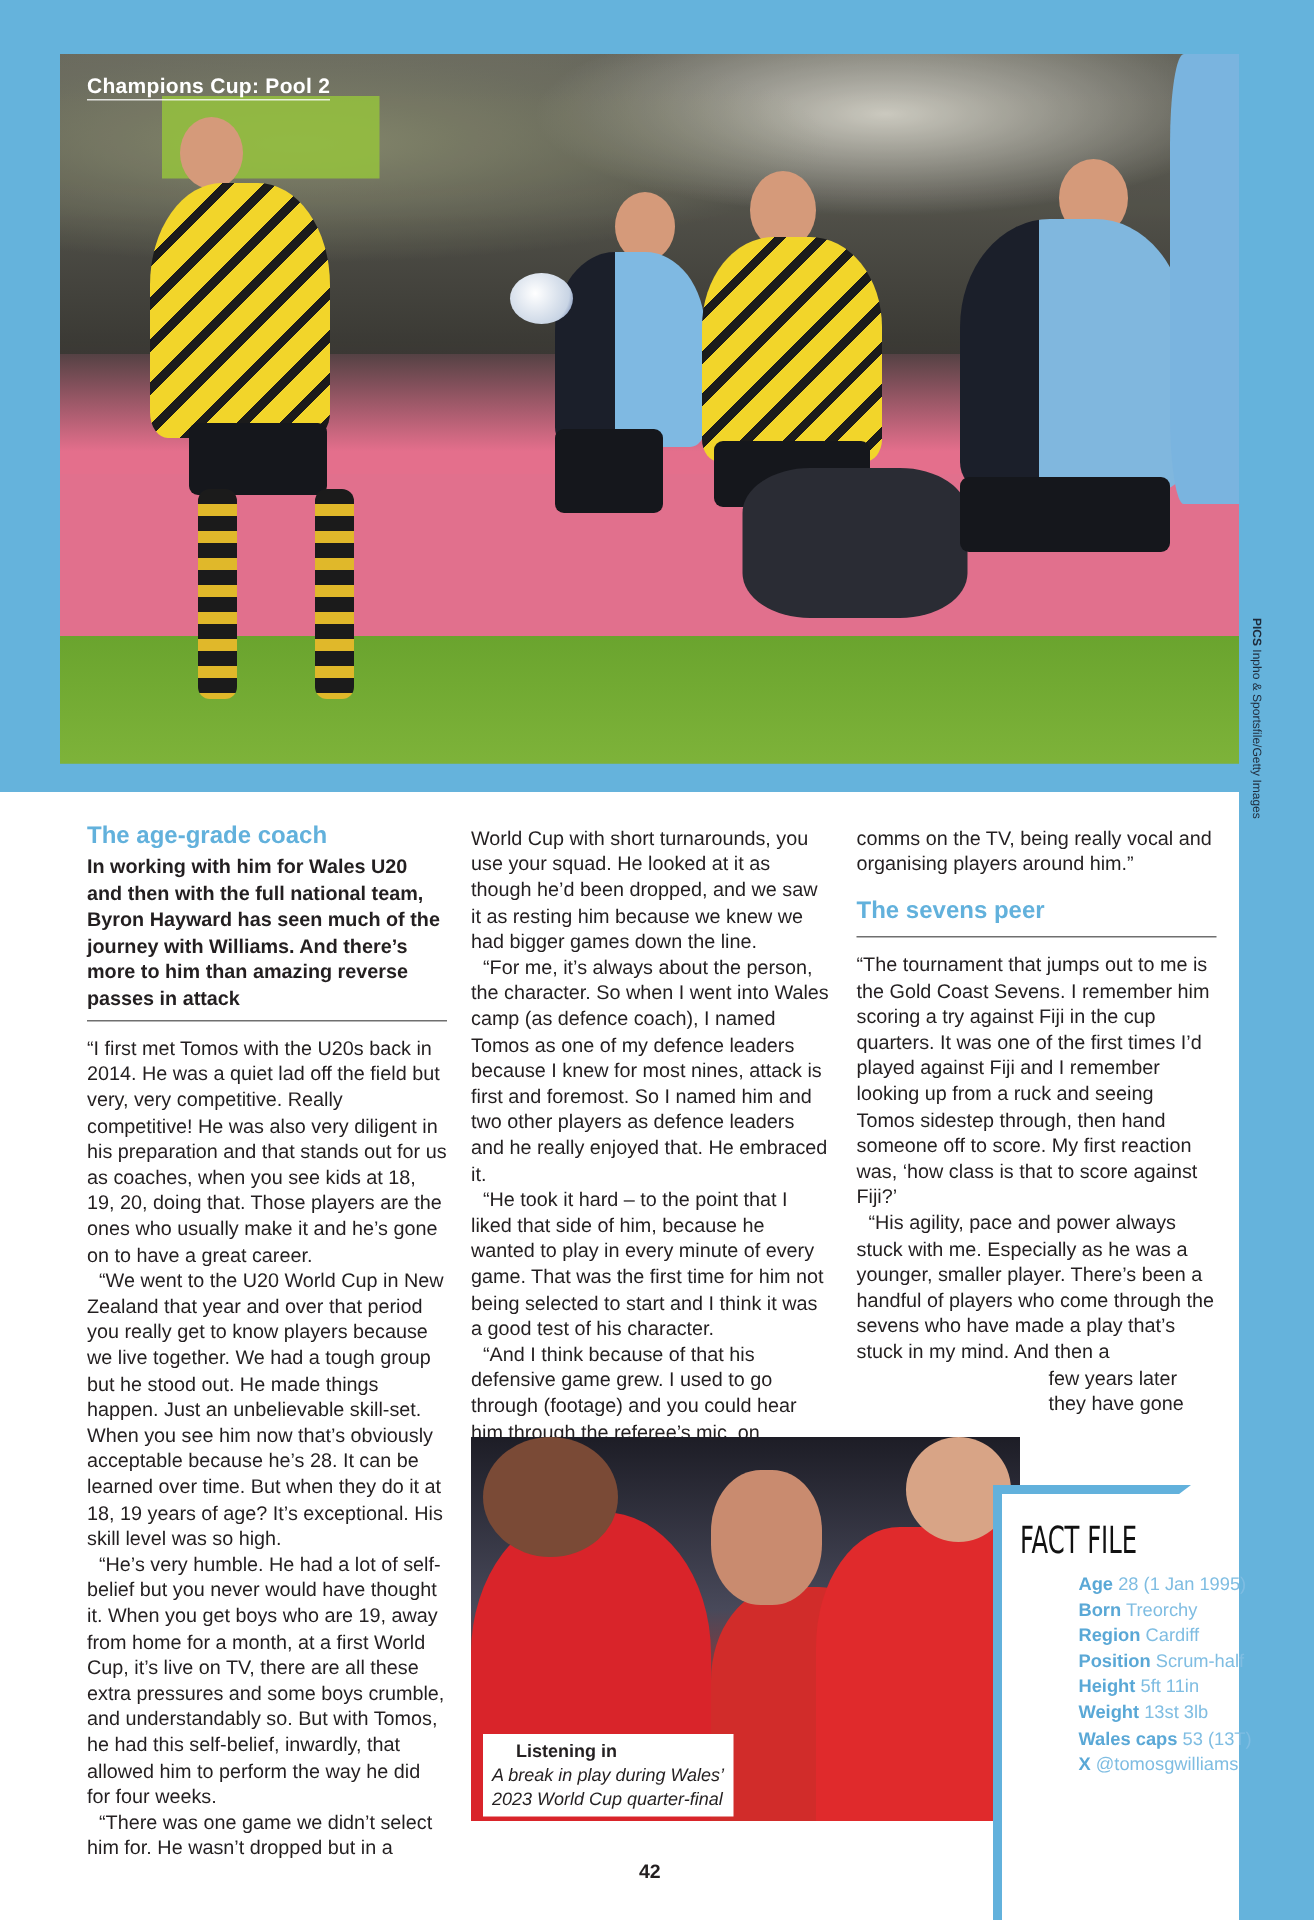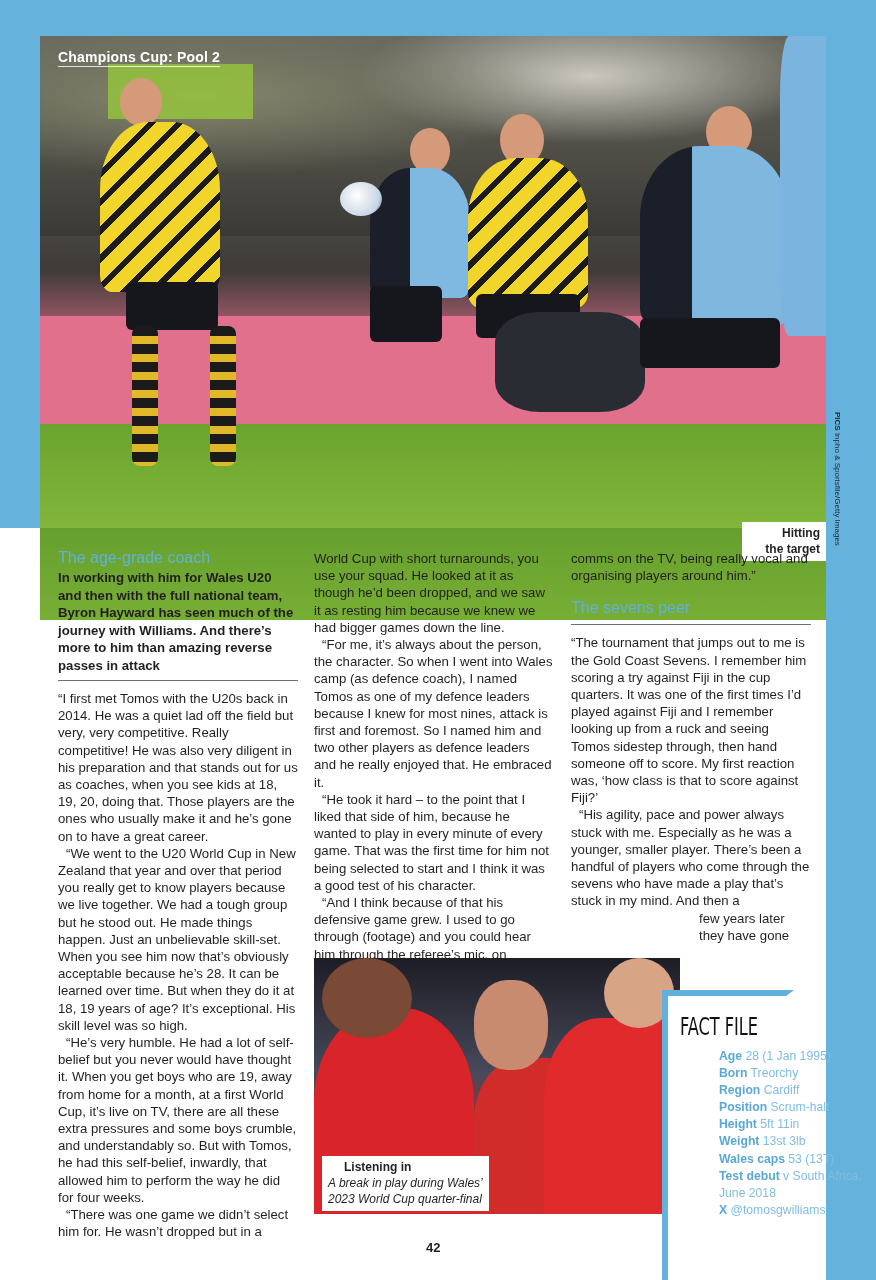--- a/index.html
+++ b/index.html
@@ -5,21 +5,21 @@
   html, body { margin:0; padding:0; }
   body { width:876px; height:1280px; position:relative; background:#ffffff; overflow:hidden;
          font-family:"Liberation Sans", sans-serif; color:#231f20; }
   .bg-top { position:absolute; left:0; top:0; width:876px; height:528px; background:#65b3dc; }
   .bg-right { position:absolute; left:826px; top:0; width:50px; height:1280px; background:#65b3dc; }
   .credit { position:absolute; left:826px; top:412px; width:20px; height:120px; }
   .credit span { position:absolute; left:10px; top:0; transform-origin:0 0; transform:rotate(90deg) translate(0,-6px);
         white-space:nowrap; font-size:8px; color:#1e2a3a; font-family:"Liberation Sans Narrow","Liberation Sans",sans-serif; }
   .credit b { font-weight:bold; }
 
-  .hero { position:absolute; left:40px; top:36px; width:786px; height:584px; overflow:hidden;
+  .hero { position:absolute; left:40px; top:36px; width:786px; height:473px; overflow:hidden;
     background:
       linear-gradient(180deg, rgba(0,0,0,0) 0%, rgba(0,0,0,0) 100%),
       linear-gradient(180deg, #4a4a44 0%, #5b5a50 22%, #3d3a38 40%, #e46f8c 56%, #e46f8c 76%, #5f9a2a 78%, #77ae35 100%); }
   .hero .stand { position:absolute; left:0; top:0; width:786px; height:200px;
     background: radial-gradient(ellipse at 20% 30%, #8a8d70 0%, transparent 40%),
                 radial-gradient(ellipse at 70% 20%, #d8d6cc 0%, transparent 30%),
                 linear-gradient(180deg,#6a6a60,#393833); opacity:.9; }
   .hero .banner { position:absolute; left:68px; top:28px; width:145px; height:55px; background:#95c23d; opacity:.85; }
   .hero .pink { position:absolute; left:0; top:280px; width:786px; height:110px; background:#e1708d; }
   .hero .pitch { position:absolute; left:0; top:388px; width:786px; height:104px;
@@ -39,21 +39,21 @@
   .caption .c-title { font-weight:bold; font-size:12px; display:block;padding-left:16px; }
   .caption .c-sub { font-size:12px; display:block;font-style:italic; }
   .cap1 { left:702px; top:486px; text-align:right; }
 
   .col { position:absolute; font-size:13.2px; line-height:17.2px; }
   .col p { margin:0; text-indent:0; }
   .col p.ind { text-indent:8px; }
   .col1 { left:58px; top:548px; width:240px; }
   .col2 { left:314px; top:550px; width:240px; }
   .col3 { left:571px; top:550px; width:240px; }
-  .sec-head { color:#62b1dc; font-weight:normal; font-size:16px; line-height:20px; margin:0 0 1px 0; }
+  .sec-head { color:#62b1dc; font-weight:bold; font-size:16px; line-height:20px; margin:0 0 1px 0; }
   .standfirst { font-weight:bold; font-size:13.2px; line-height:17.5px; margin:0; }
   .standfirst b { font-weight:900; }
   .rule { border-bottom:1px solid #6f6f6f; margin:6px 0 9px 0; }
 
   .photo2 { position:absolute; left:314px; top:958px; width:366px; height:256px; overflow:hidden;
     background:linear-gradient(180deg,#1d1d26 0%,#48495a 45%,#a8322e 70%,#d42a27 100%); }
   .photo2 .fig1 { position:absolute; left:0; top:50px; width:160px; height:210px; background:#d9242a; border-radius:45% 45% 0 0; }
   .photo2 .fig1h { position:absolute; left:8px; top:0; width:90px; height:80px; background:#7a4a36; border-radius:50%; }
   .photo2 .fig2 { position:absolute; left:160px; top:100px; width:120px; height:156px; background:#d12c2a; border-radius:40% 40% 0 0; }
   .photo2 .fig2h { position:absolute; left:160px; top:22px; width:74px; height:90px; background:#c98b6f; border-radius:45%; }
@@ -167,18 +167,17 @@
   <div class="tab"></div>
   <div class="ff-title">FACT FILE</div>
   <div class="ff-list">
     <div><b>Age</b> <span class="v">28 (1 Jan 1995)</span></div>
     <div><b>Born</b> <span class="v">Treorchy</span></div>
     <div><b>Region</b> <span class="v">Cardiff</span></div>
     <div><b>Position</b> <span class="v">Scrum-half</span></div>
     <div><b>Height</b> <span class="v">5ft 11in</span></div>
     <div><b>Weight</b> <span class="v">13st 3lb</span></div>
     <div><b>Wales caps</b> <span class="v">53 (13T)</span></div>
-    <div><b>Test debut</b> <span class="v">v South Africa, June 2018</span></div>
     <div><b>X</b> <span class="v">@tomosgwilliams</span></div>
   </div>
 </div>
 
 <div class="page-num">42</div>
 
 </body></html>

